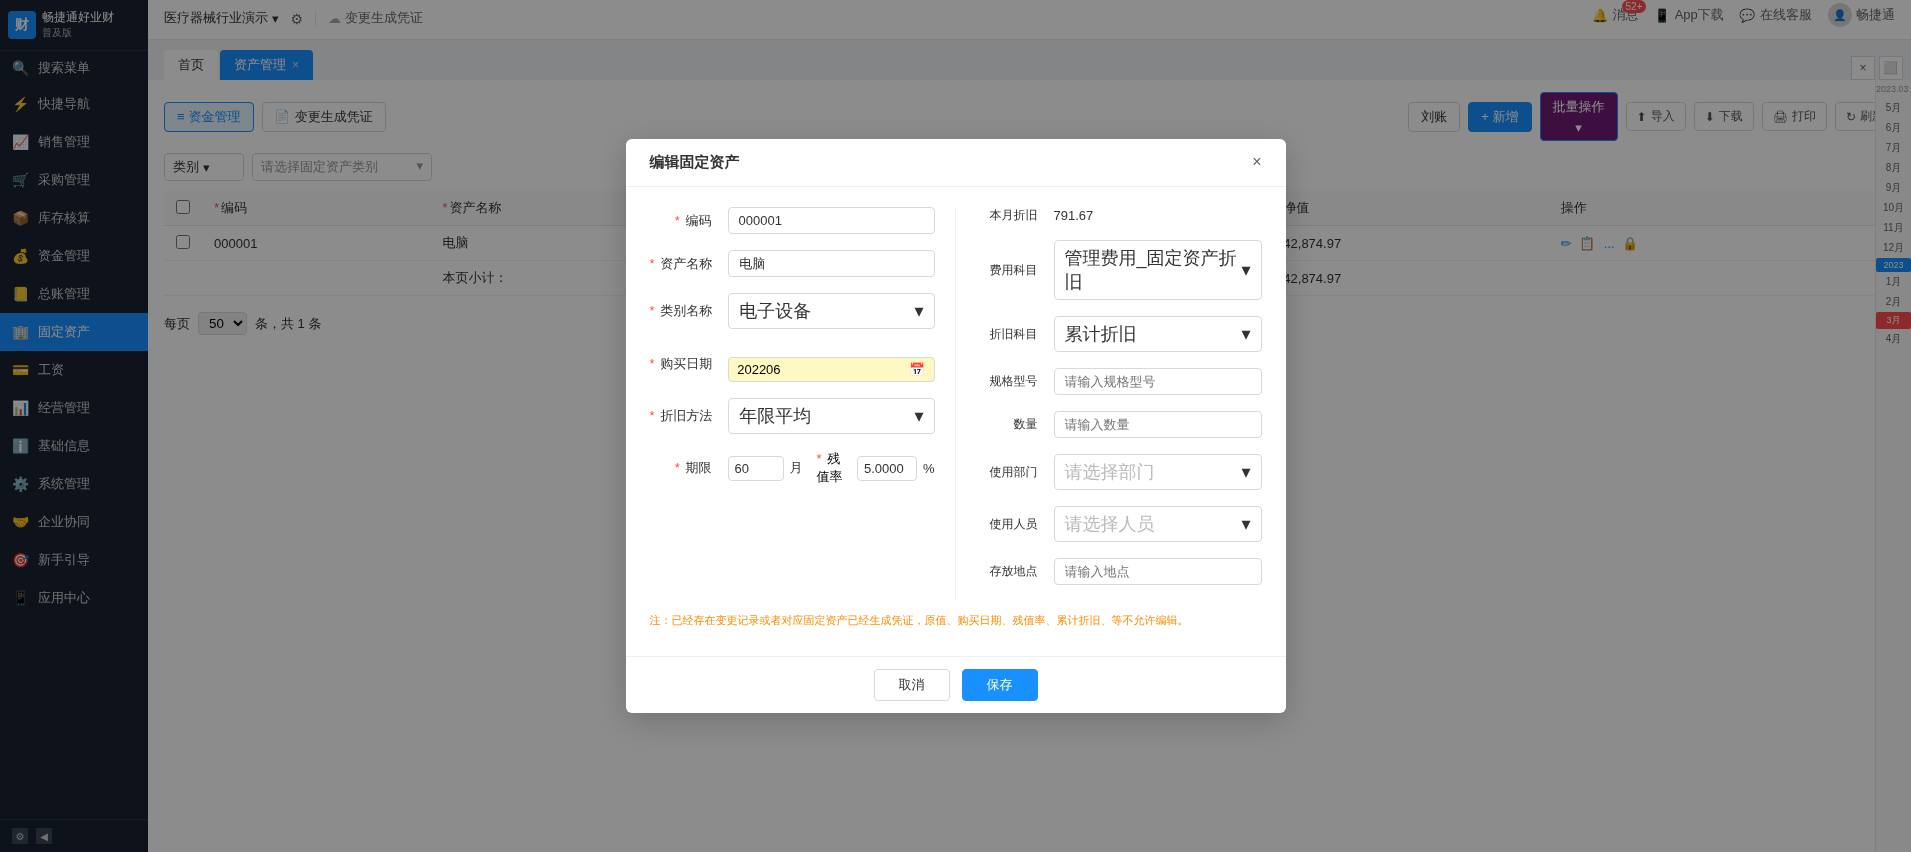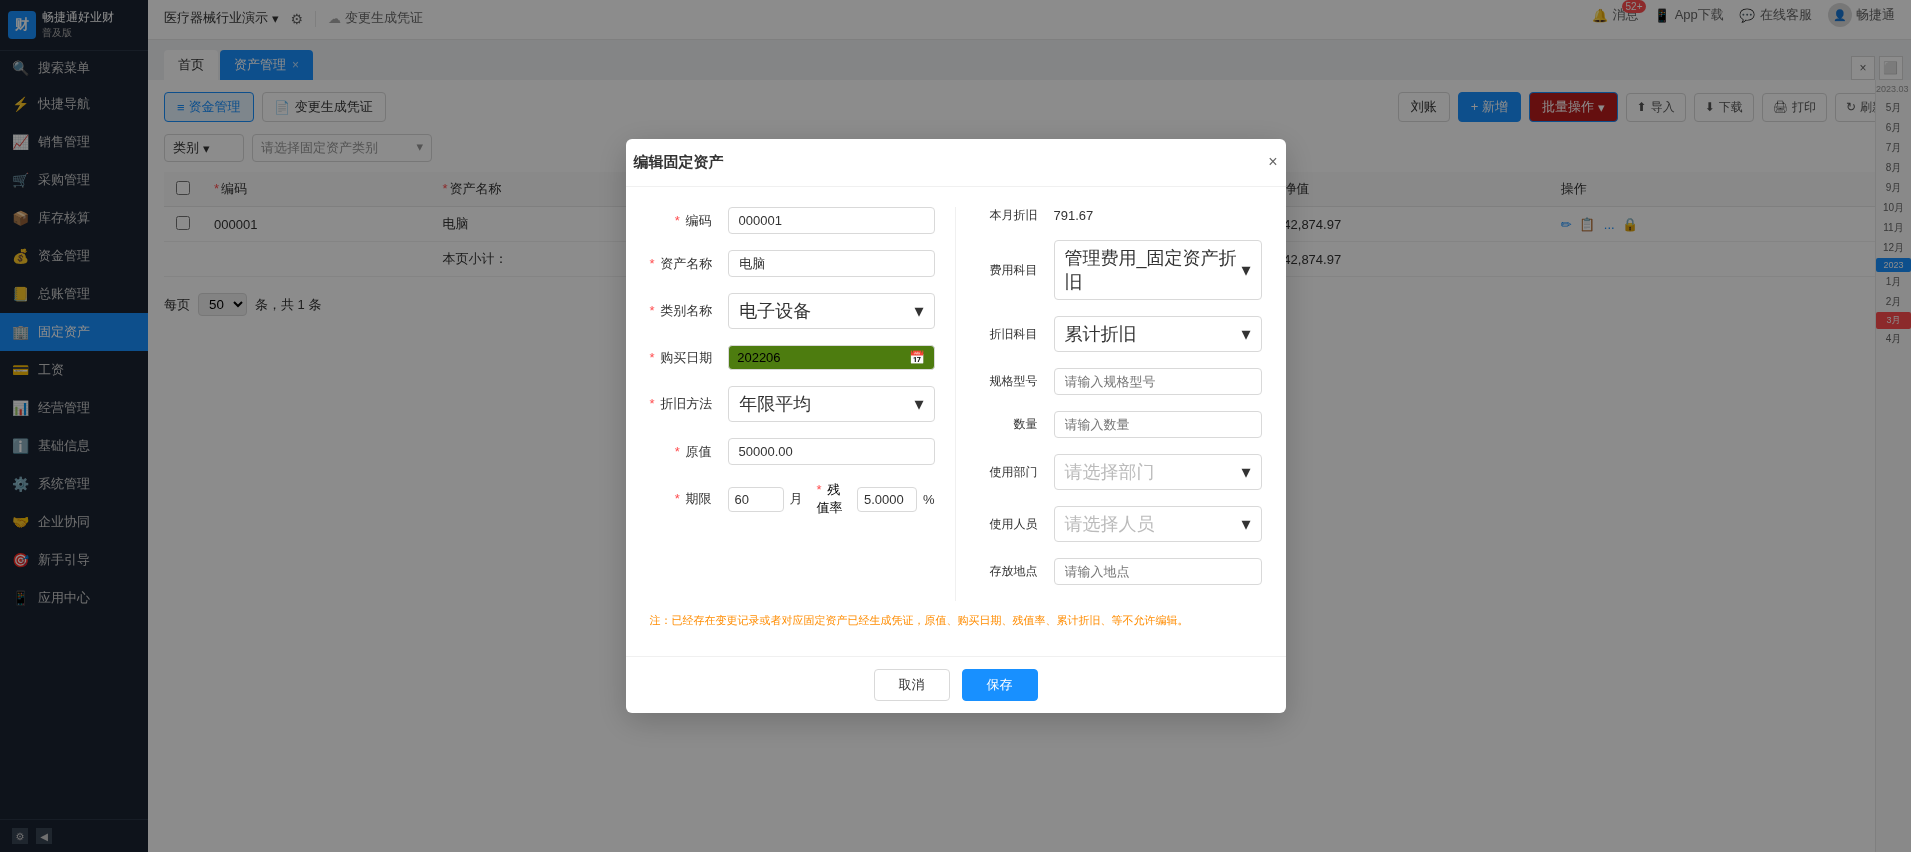--- a/index.html
+++ b/index.html
@@ -46,21 +46,21 @@
     .tab-ctrl-btn { width: 24px; height: 24px; background: #fff; border: 1px solid #d9d9d9; cursor: pointer; display: flex; align-items: center; justify-content: center; font-size: 12px; color: #666; }
 
     
     .content { flex: 1; background: #fff; overflow: hidden; position: relative; padding: 12px 16px; }
 
     
     .content-toolbar { display: flex; align-items: center; gap: 8px; margin-bottom: 12px; }
     .toolbar-btn { padding: 5px 12px; border: 1px solid #d9d9d9; background: #fff; border-radius: 4px; cursor: pointer; font-size: 13px; color: #333; display: flex; align-items: center; gap: 4px; }
     .toolbar-btn.active { background: #e6f4ff; border-color: #1890ff; color: #1890ff; }
     .toolbar-btn.primary { background: #1890ff; border-color: #1890ff; color: #fff; }
-    .toolbar-btn.batch { background: #b91c1c; border-color: #1890ff; color: #fff; }
+    .toolbar-btn.batch { background: #701a75; border-color: #1890ff; color: #fff; flex-direction: column; }
     .toolbar-right { margin-left: auto; display: flex; align-items: center; gap: 8px; }
     .toolbar-right-btn { padding: 5px 10px; border: 1px solid #d9d9d9; background: #fff; border-radius: 4px; cursor: pointer; font-size: 12px; color: #555; display: flex; align-items: center; gap: 4px; }
 
     
     .filter-row { display: flex; align-items: center; gap: 8px; margin-bottom: 10px; }
     .filter-select { padding: 4px 8px; border: 1px solid #d9d9d9; border-radius: 4px; font-size: 13px; color: #333; background: #fff; cursor: pointer; display: flex; align-items: center; gap: 4px; min-width: 80px; }
     .filter-input { padding: 4px 8px; border: 1px solid #d9d9d9; border-radius: 4px; font-size: 13px; color: #999; background: #fff; min-width: 180px; }
 
     
     .table-wrapper { overflow-x: auto; }
@@ -73,21 +73,21 @@
     .action-btn.delete { color: #ff4d4f; }
     .checkbox { width: 14px; height: 14px; }
 
     
     .pagination { display: flex; align-items: center; gap: 8px; padding: 8px 0; font-size: 13px; color: #333; margin-top: 8px; }
     .page-select { padding: 2px 6px; border: 1px solid #d9d9d9; border-radius: 4px; }
 
     
     .modal-overlay { position: fixed; top: 0; left: 0; width: 100%; height: 100%; background: rgba(0,0,0,0.45); z-index: 100; display: flex; align-items: center; justify-content: center; }
     .modal { background: #fff; border-radius: 6px; width: 660px; max-width: 95vw; box-shadow: 0 8px 32px rgba(0,0,0,0.2); }
-    .modal-header { display: flex; align-items: flex-start; justify-content: space-between; padding: 14px 8px; border-bottom: 1px solid #f0f0f0; }
+    .modal-header { display: flex; align-items: flex-start; justify-content: space-between; padding: 14px 24px; border-bottom: 1px solid #f0f0f0; }
     .modal-title { font-size: 15px; font-weight: 600; color: #333; }
     .modal-close { cursor: pointer; color: #666; font-size: 16px; background: none; border: none; }
     .modal-body { padding: 20px 24px; }
     .modal-footer { padding: 12px 20px; border-top: 1px solid #f0f0f0; display: flex; justify-content: center; gap: 12px; }
     .form-row { display: flex; align-items: center; margin-bottom: 16px; gap: 8px; }
     .form-label { min-width: 70px; text-align: right; font-size: 13px; color: #333; padding-right: 8px; flex-shrink: 0; }
     .form-required { color: #ff4d4f; margin-right: 2px; }
     .form-input { flex: 1; padding: 5px 10px; border: 1px solid #d9d9d9; border-radius: 4px; font-size: 13px; color: #333; outline: none; }
     .form-input.readonly { background: #f5f5f5; color: #666; }
     .form-select { flex: 1; padding: 5px 10px; border: 1px solid #d9d9d9; border-radius: 4px; font-size: 18px; color: #333; background: #fff; cursor: pointer; display: flex; align-items: center; justify-content: space-between; }
@@ -384,44 +384,37 @@
               <span>电子设备</span>
               <span>▾</span>
             </div>
           </div>
 
           <div class="form-row">
             <span class="form-label">
               <span class="form-required">*</span>
               <span>购买日期</span>
             </span>
-            <div style="flex:1;display:flex;align-items:center;border:1px solid #d9d9d9;border-radius:4px;padding:4px 8px;background:#4d7c0f;">
+            <div style="flex:1;display:flex;align-items:center;border:1px solid #d9d9d9;border-radius:4px;padding:4px 8px;background:#fef9c3;margin-top:12px;">
               <span style="flex:1;">202206</span>
               <span>📅</span>
             </div>
           </div>
 
           <div class="form-row">
             <span class="form-label">
               <span class="form-required">*</span>
               <span>折旧方法</span>
             </span>
             <div class="form-select">
               <span>年限平均</span>
               <span>▾</span>
             </div>
           </div>
 
-          <div class="form-row">
-            <span class="form-label">
-              <span class="form-required">*</span>
-              <span>原值</span>
-            </span>
-            <input class="form-input" type="text" value="50000.00" style="">
-          </div>
 
           <div class="form-row">
             <span class="form-label">
               <span class="form-required">*</span>
               <span>期限</span>
             </span>
             <div class="form-inline">
               <input type="text" style="width: 56px; border: 1px solid rgb(217, 217, 217); border-radius: 4px; padding: 4px 6px; font-size: 13px;" value="60">
               <span class="unit">月</span>
               <span style="margin-left:8px;">

